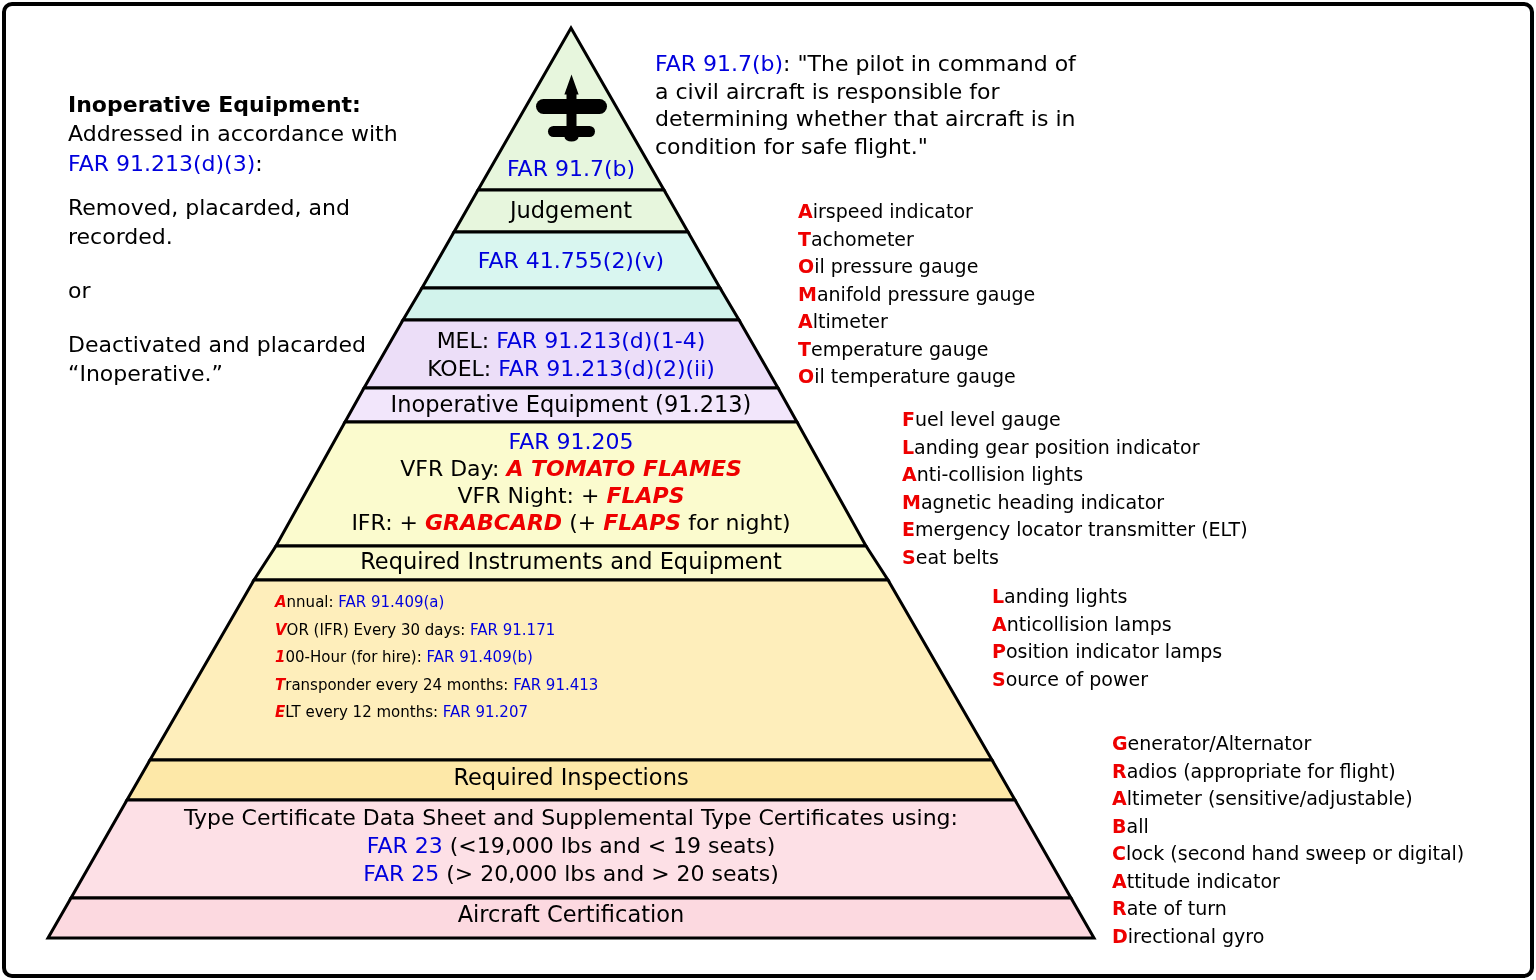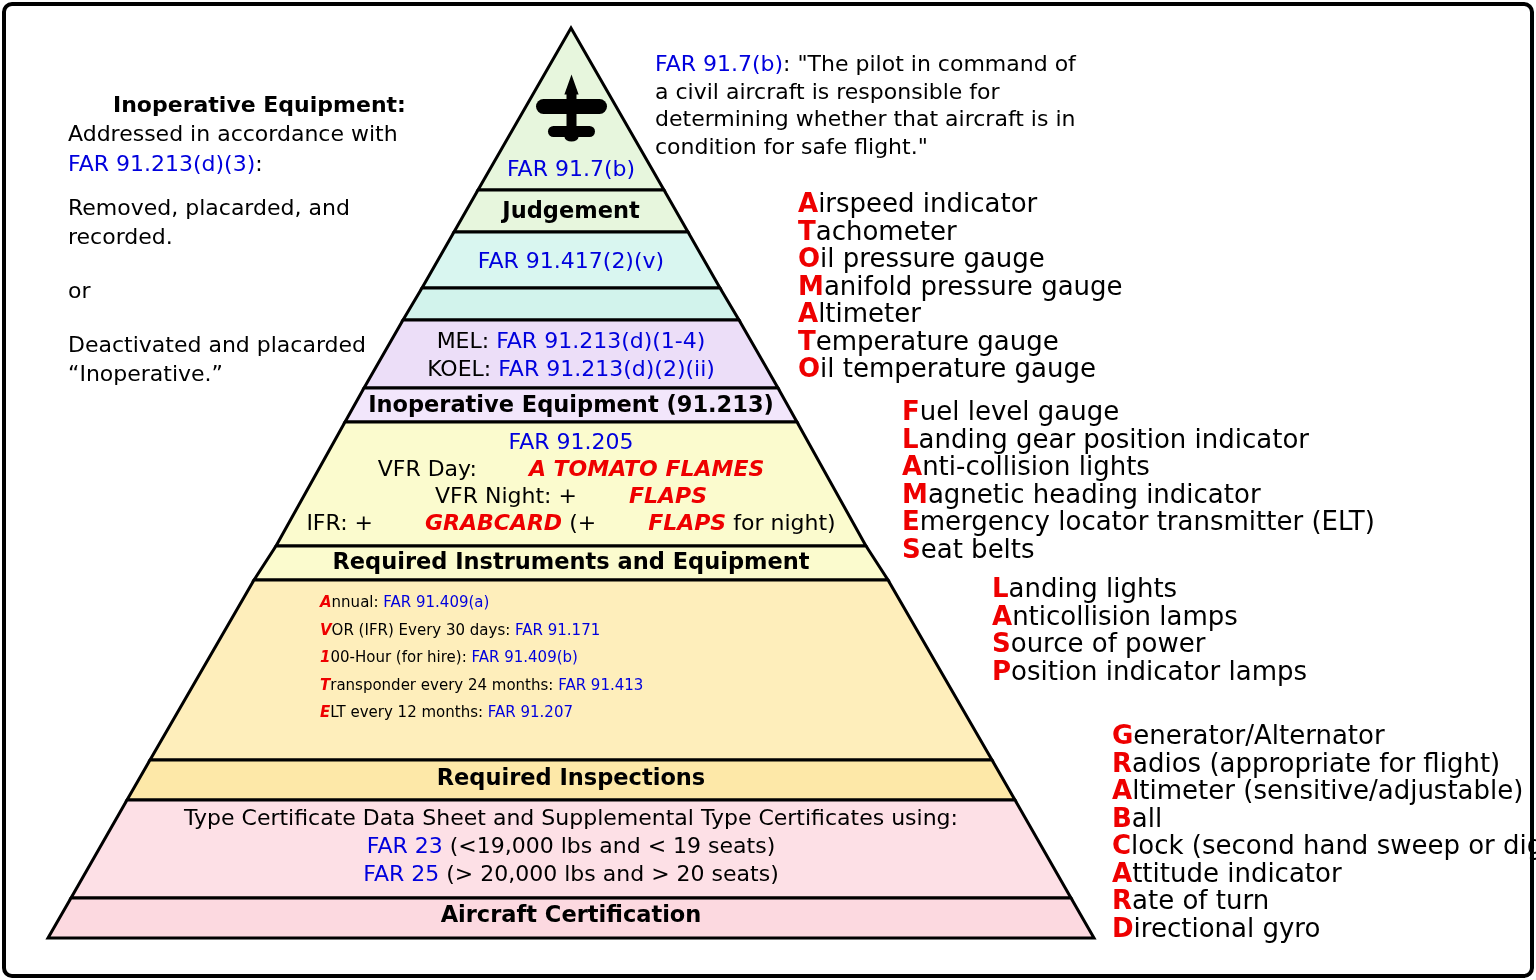--- a/index.html
+++ b/index.html
@@ -9,25 +9,25 @@
     overflow:hidden;
   }
   .frame-border {
     position:absolute; inset:2px; border:4px solid #000; border-radius:10px;
     pointer-events:none;
   }
   svg.pyr { position:absolute; left:0; top:0; }
   svg.pyr polygon { stroke:#000; stroke-width:3; }
   .t { position:absolute; font-size:22px; white-space:nowrap; }
   .c { left:571px; transform:translateX(-50%); }
-  .hdr { font-weight:bold; font-size:22.5px; }
+  .hdr { font-weight:normal; font-size:22.5px; }
   .blue { color:#0000dd; }
   .red { color:#ee0000;font-style:italic; }
-  .b { font-weight:bold;margin-left:45px; }
-  .mlist { position:absolute; font-size:26px; line-height:27.5px; white-space:nowrap; }
+  .b { font-weight:bold; }
+  .mlist { position:absolute; font-size:19px; line-height:27.5px; white-space:nowrap;margin-top:8px; }
   .mlist .initial { color:#ee0000; font-weight:bold; }
   .lp { position:absolute; left:68px; font-size:22px; white-space:nowrap; }
   .quote { position:absolute; left:655px; top:50px; width:424px; font-size:22px; line-height:27.5px; }
   .aviate { position:absolute; left:275px; top:589px; font-size:15px; line-height:27.6px; white-space:nowrap; }
 </style>
 </head>
 <body>
 
 <div class="frame">
 
@@ -60,21 +60,21 @@
   <div class="lp" style="top:195px">Removed, placarded, and</div>
   <div class="lp" style="top:224px">recorded.</div>
   <div class="lp" style="top:278px">or</div>
   <div class="lp" style="top:332px">Deactivated and placarded</div>
   <div class="lp" style="top:361px">“Inoperative.”</div>
 
   <div class="quote"><span class="blue">FAR 91.7(b)</span><span>: "The pilot in command of a civil aircraft is responsible for determining whether that aircraft is in condition for safe flight."</span></div>
 
   <div class="t c blue" style="top:156px">FAR 91.7(b)</div>
   <div class="t c hdr" style="top:197px">Judgement</div>
-  <div class="t c blue" style="top:248px">FAR 91.417(2)(v)</div>
+  <div class="t c blue" style="top:248px">FAR 41.755(2)(v)</div>
 
   <div class="t c" style="top:328px"><span>MEL: </span><span class="blue">FAR 91.213(d)(1-4)</span></div>
   <div class="t c" style="top:356px"><span>KOEL: </span><span class="blue">FAR 91.213(d)(2)(ii)</span></div>
   <div class="t c hdr" style="top:391px">Inoperative Equipment (91.213)</div>
 
   <div class="t c blue" style="top:429px">FAR 91.205</div>
   <div class="t c" style="top:456px"><span>VFR Day: </span><span class="red b">A TOMATO FLAMES</span></div>
   <div class="t c" style="top:483px"><span>VFR Night: + </span><span class="red b">FLAPS</span></div>
   <div class="t c" style="top:510px"><span>IFR: + </span><span class="red b">GRABCARD</span><span> (+ </span><span class="red b">FLAPS</span><span> for night)</span></div>
   <div class="t c hdr" style="top:548px">Required Instruments and Equipment</div>
@@ -108,22 +108,22 @@
     <div><span class="initial">L</span><span>anding gear position indicator</span></div>
     <div><span class="initial">A</span><span>nti-collision lights</span></div>
     <div><span class="initial">M</span><span>agnetic heading indicator</span></div>
     <div><span class="initial">E</span><span>mergency locator transmitter (ELT)</span></div>
     <div><span class="initial">S</span><span>eat belts</span></div>
   </div>
 
   <div class="mlist" style="left:992px; top:575px">
     <div><span class="initial">L</span><span>anding lights</span></div>
     <div><span class="initial">A</span><span>nticollision lamps</span></div>
+    <div><span class="initial">P</span><span>osition indicator lamps</span></div>
     <div><span class="initial">S</span><span>ource of power</span></div>
-    <div><span class="initial">P</span><span>osition indicator lamps</span></div>
   </div>
 
   <div class="mlist" style="left:1112px; top:722px">
     <div><span class="initial">G</span><span>enerator/Alternator</span></div>
     <div><span class="initial">R</span><span>adios (appropriate for flight)</span></div>
     <div><span class="initial">A</span><span>ltimeter (sensitive/adjustable)</span></div>
     <div><span class="initial">B</span><span>all</span></div>
     <div><span class="initial">C</span><span>lock (second hand sweep or digital)</span></div>
     <div><span class="initial">A</span><span>ttitude indicator</span></div>
     <div><span class="initial">R</span><span>ate of turn</span></div>

